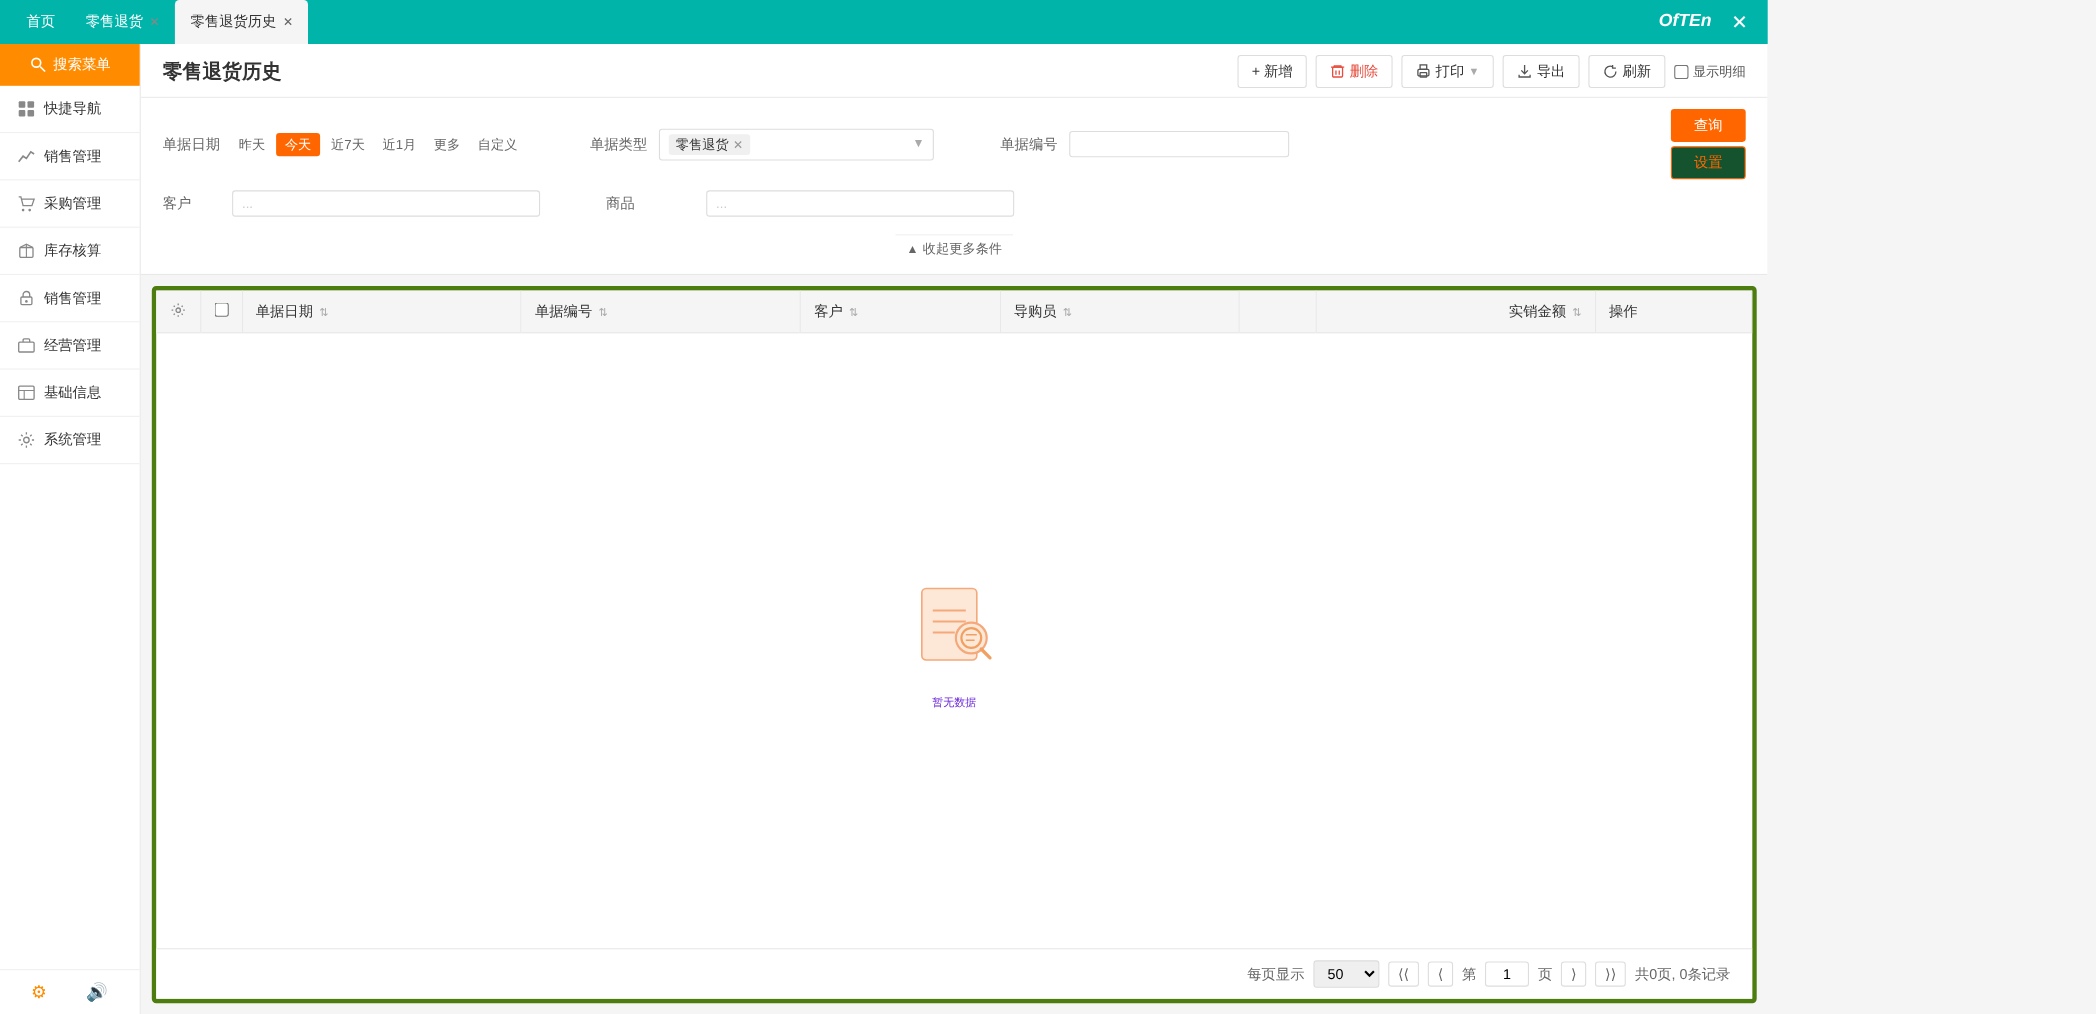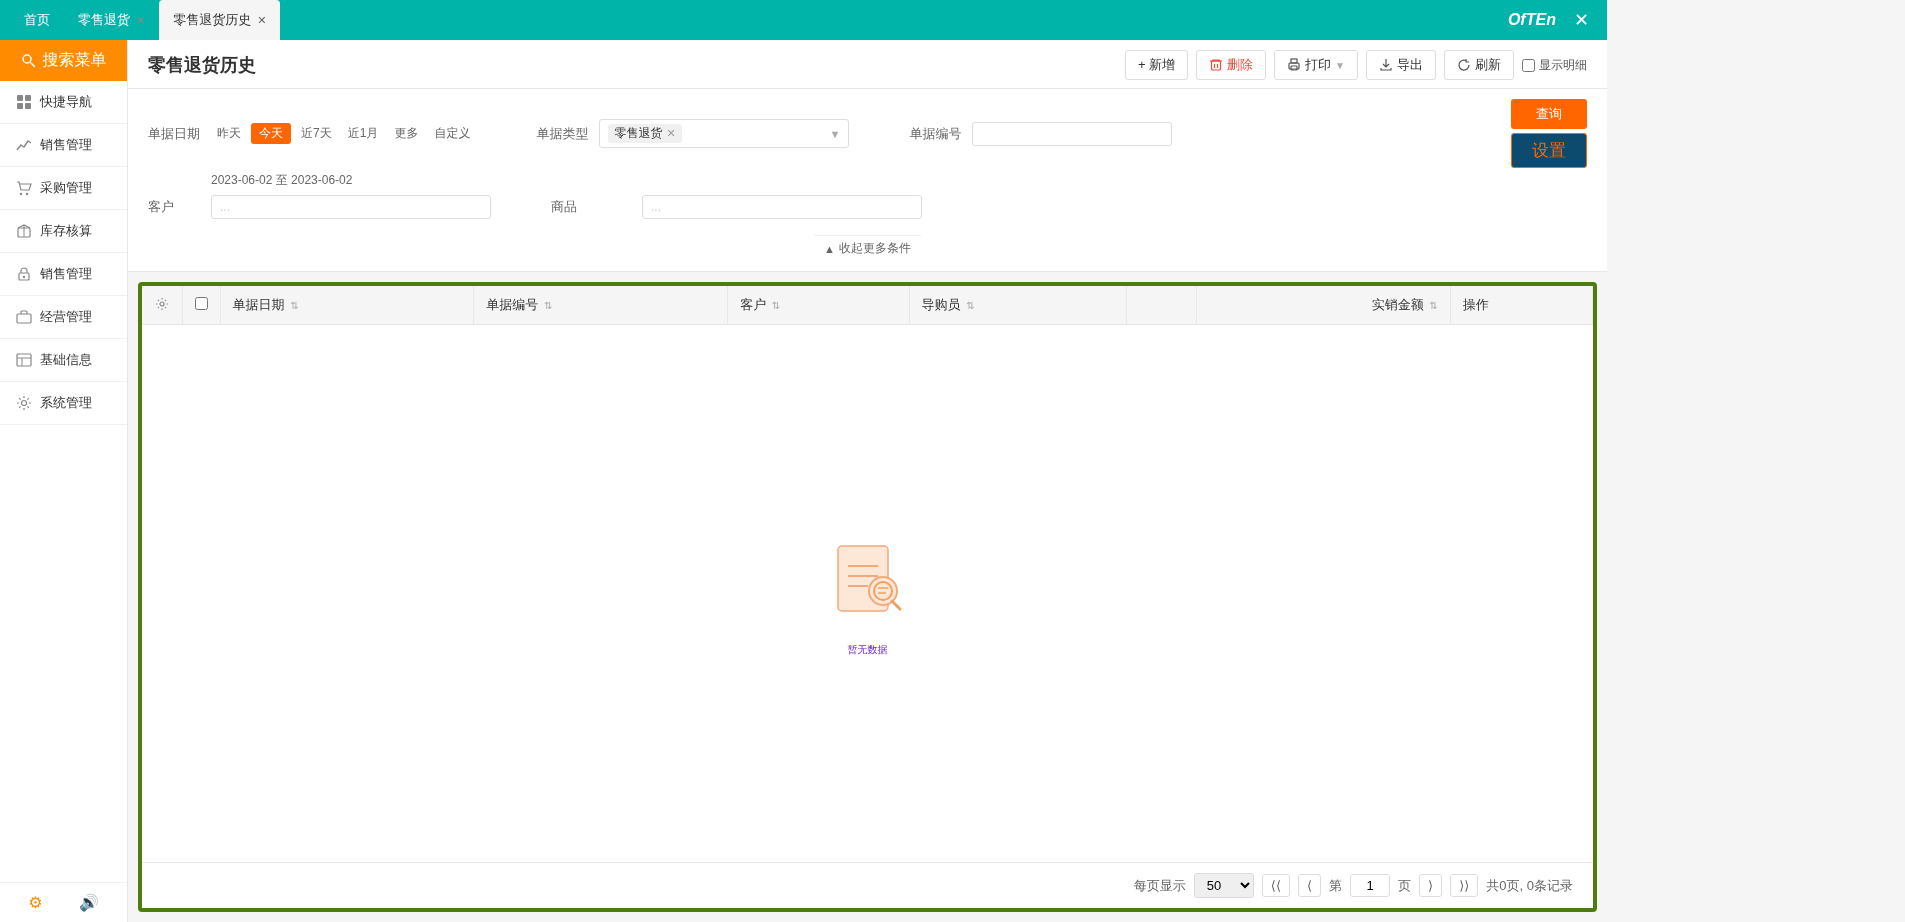--- a/index.html
+++ b/index.html
@@ -15,28 +15,28 @@
     
     .tab-item { display: flex; align-items: center; height: 40px; padding: 0 14px; cursor: pointer; color: #fff; font-size: 13px; white-space: nowrap; }
     .tab-item.home { color: #fff; }
     .tab-item.active { background: #f5f5f5; color: #333; border-radius: 4px 4px 0 0; }
     .tab-item .tab-close { margin-left: 6px; font-size: 11px; cursor: pointer; color: #888; }
     .tab-item.active .tab-close { color: #666; }
     .top-bar-right { margin-left: auto; color: #fff; font-size: 12px; display: flex; align-items: center; gap: 10px; }
     .close-btn { color: #fff; font-size: 18px; cursor: pointer; padding: 0 8px; }
 
     
-    .sidebar-search { background: #ff8c00; display: flex; align-items: center; justify-content: center; gap: 6px; padding: 10px 0; cursor: pointer; color: #fff; font-size: 16px; }
+    .sidebar-search { background: #ff8c00; display: flex; align-items: center; justify-content: center; gap: 6px; padding: 10px 0; cursor: pointer; color: #fff; font-size: 13px; }
     .sidebar-nav-item { display: flex; align-items: center; gap: 8px; padding: 12px 16px; cursor: pointer; color: #333; font-size: 13px; border-bottom: 1px solid #f0f0f0; }
     .sidebar-bottom { margin-top: auto; display: flex; align-items: center; justify-content: space-around; padding: 10px; border-top: 1px solid #f0f0f0; }
     .sidebar-bottom .icon-btn { cursor: pointer; color: #ff8c00; font-size: 16px; }
     .toolbar-btn { display: flex; align-items: center; gap: 4px; padding: 5px 12px; border: 1px solid #ddd; border-radius: 3px; cursor: pointer; font-size: 13px; background: #fff; color: #333; }
     .toolbar-btn.danger { color: #e74c3c; }
     .query-btn { background: #ff6600; color: #fff; border: none; padding: 6px 20px; border-radius: 3px; cursor: pointer; font-size: 13px; }
-    .setting-btn { background: #0c4a6e; color: #ff6600; border: 1px solid #ff6600; padding: 5px 20px; border-radius: 3px; cursor: pointer; font-size: 17px; }
+    .setting-btn { background: #14532d; color: #ff6600; border: 1px solid #ff6600; padding: 5px 20px; border-radius: 3px; cursor: pointer; font-size: 13px; }
 
     
     .filter-area { background: #fff; padding: 10px 20px; border-bottom: 1px solid #e8e8e8; }
     .filter-row { display: flex; align-items: center; gap: 20px; margin-bottom: 10px; flex-wrap: wrap; }
     .filter-item { display: flex; align-items: center; gap: 8px; }
     .filter-label { color: #666; font-size: 13px; white-space: nowrap; min-width: 55px; }
     .filter-dates { display: flex; align-items: center; gap: 4px; font-size: 12px; }
     .date-btn { padding: 2px 6px; cursor: pointer; color: #666; border-radius: 2px; font-size: 12px; }
     .date-btn.active { background: #ff6600; color: #fff; border-radius: 3px; padding: 2px 8px; }
     .filter-input { border: 1px solid #ddd; padding: 4px 8px; border-radius: 3px; width: 200px; color: #999; font-size: 12px; cursor: pointer; display: flex; align-items: center; justify-content: space-between; }
@@ -262,23 +262,20 @@
             <span class="filter-label">单据编号</span>
             <input type="text" class="filter-input" style="width: 200px;">
           </div>
 
           <div style="margin-left:auto; display:flex; flex-direction:column; gap:4px; align-self:flex-start;">
             <button class="query-btn">查询</button>
             <button class="setting-btn">设置</button>
           </div>
         </div>
 
-        <div style="margin-left:63px; margin-top:-6px; margin-bottom:6px;">
-          <span style="font-size:12px; color:#666;">2023-06-02 至 2023-06-02</span>
-        </div>
 
         <div class="filter-row">
           <div class="filter-item">
             <span class="filter-label">客户</span>
             <div class="filter-input" style="width:280px; color:#ccc;">
               <span>...</span>
             </div>
           </div>
           <div class="filter-item" style="margin-left:40px;gap:36px;">
             <span class="filter-label">商品</span>

